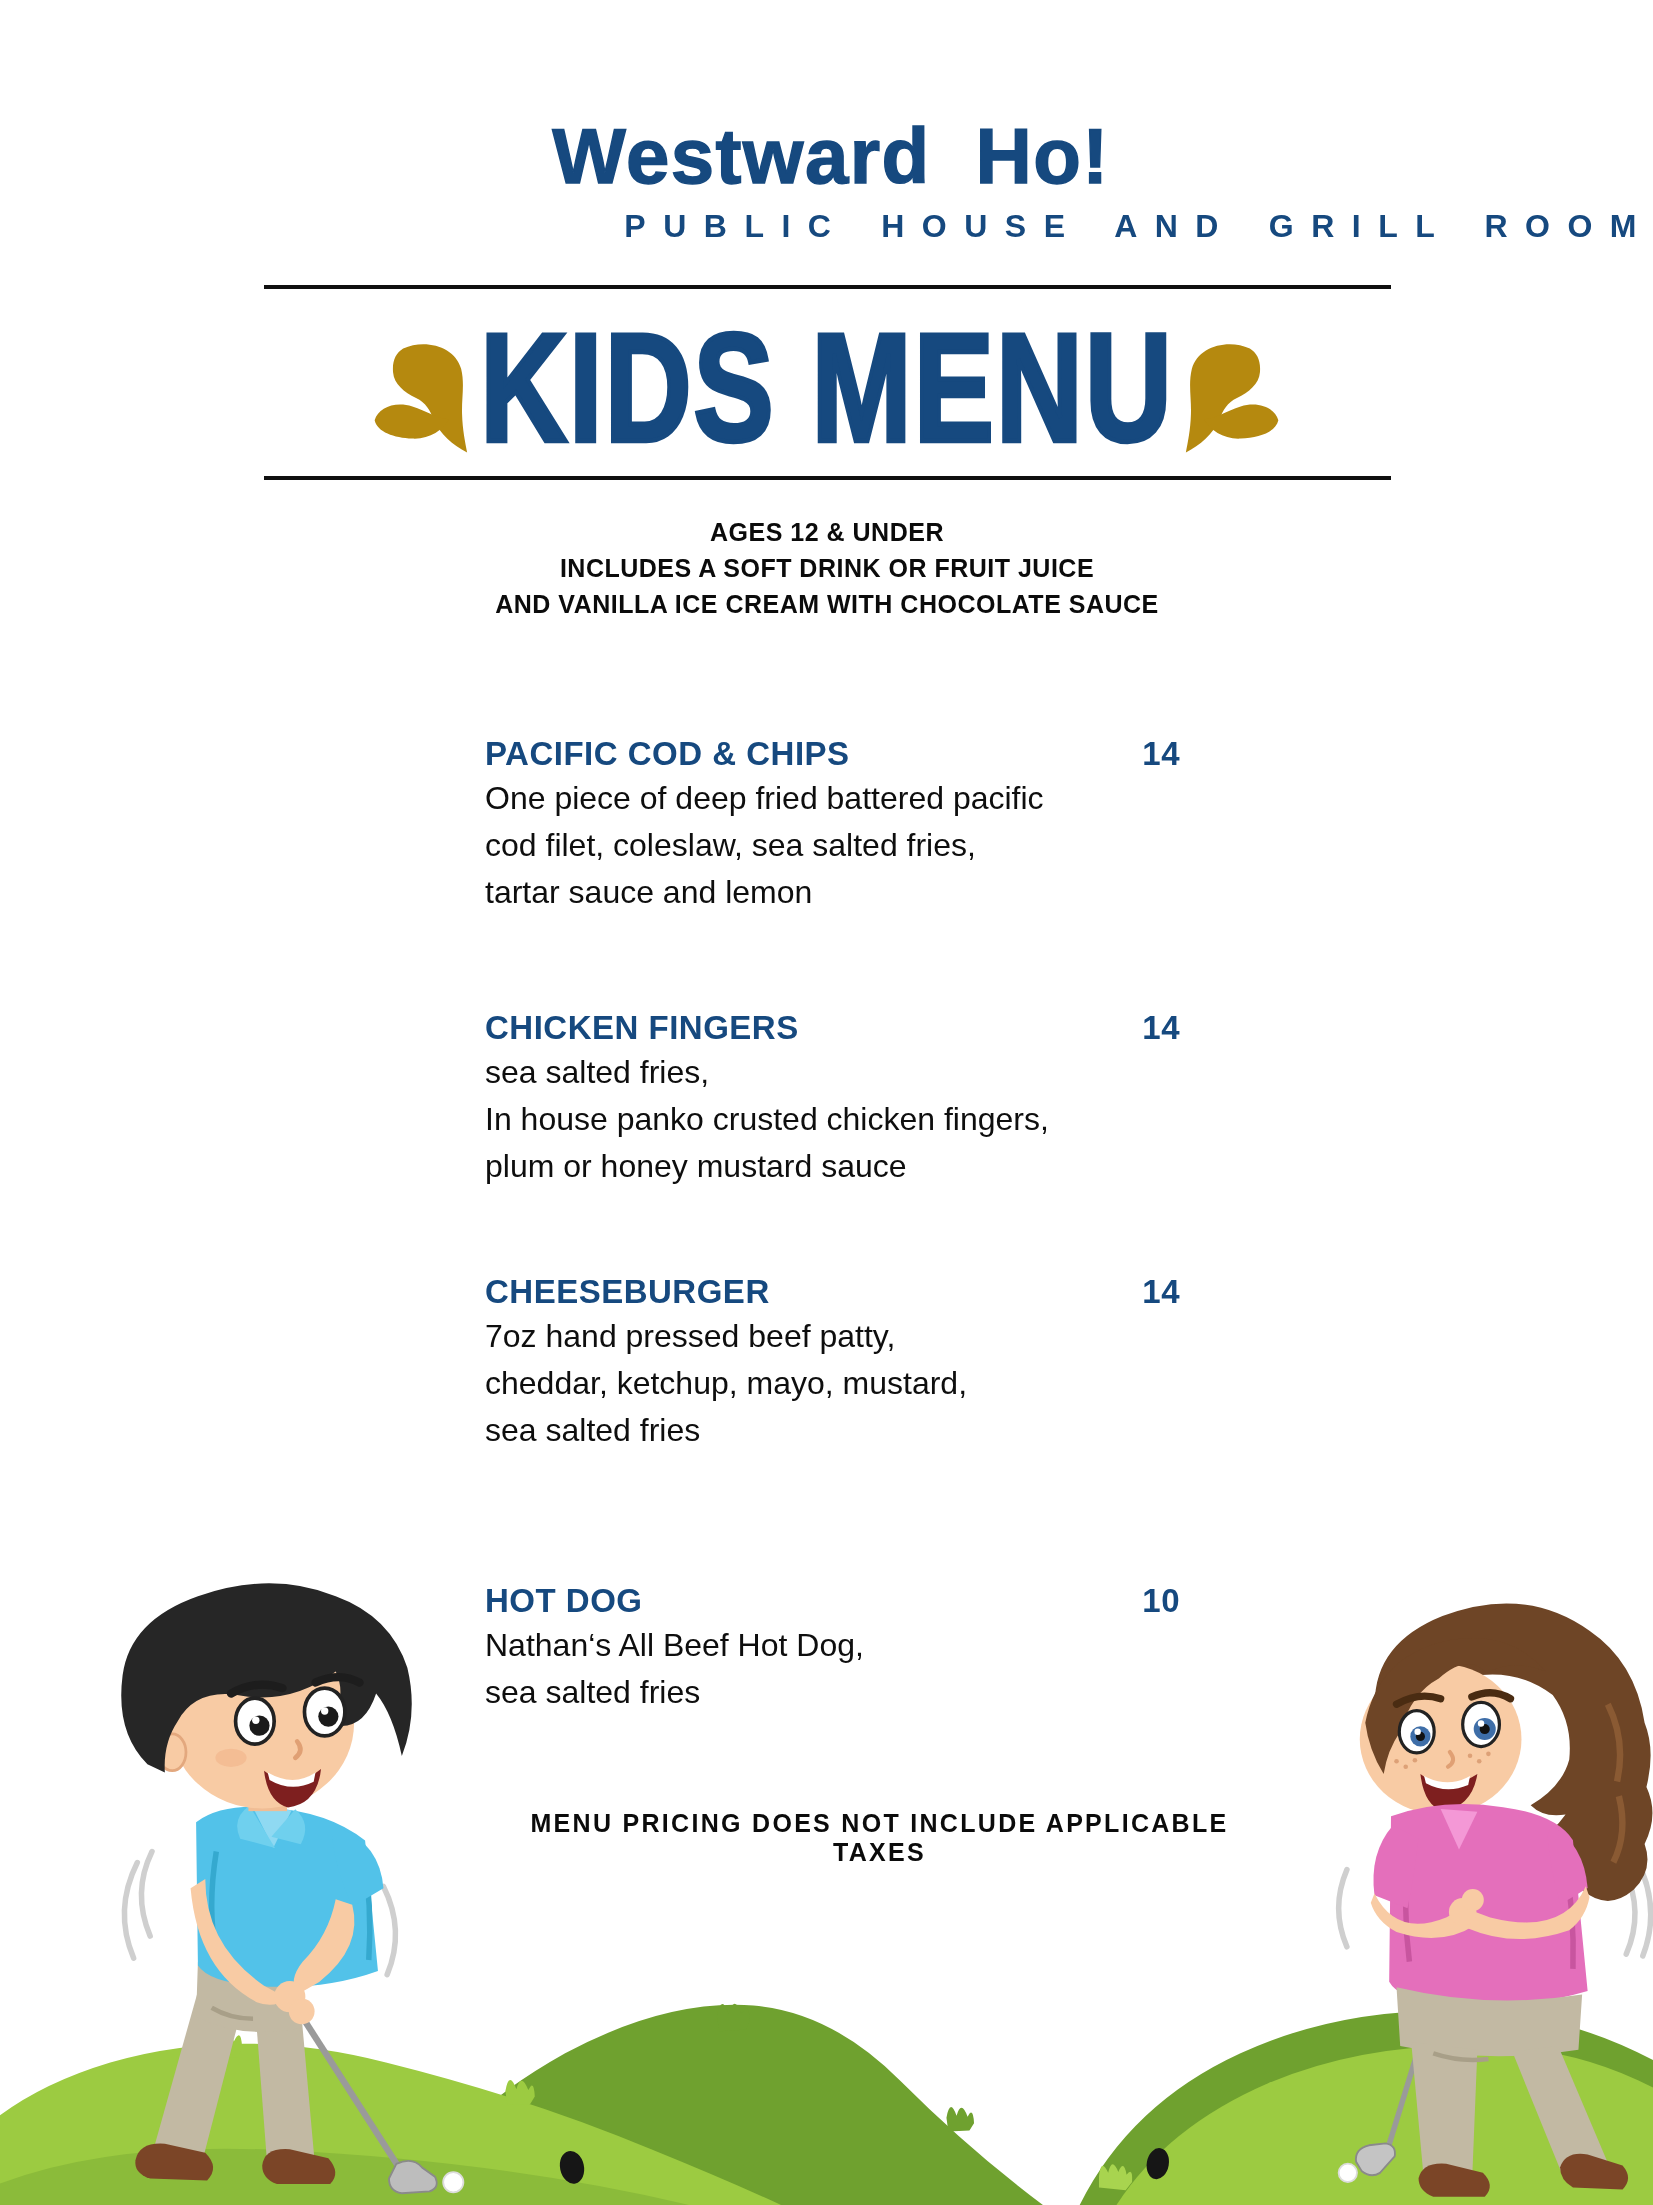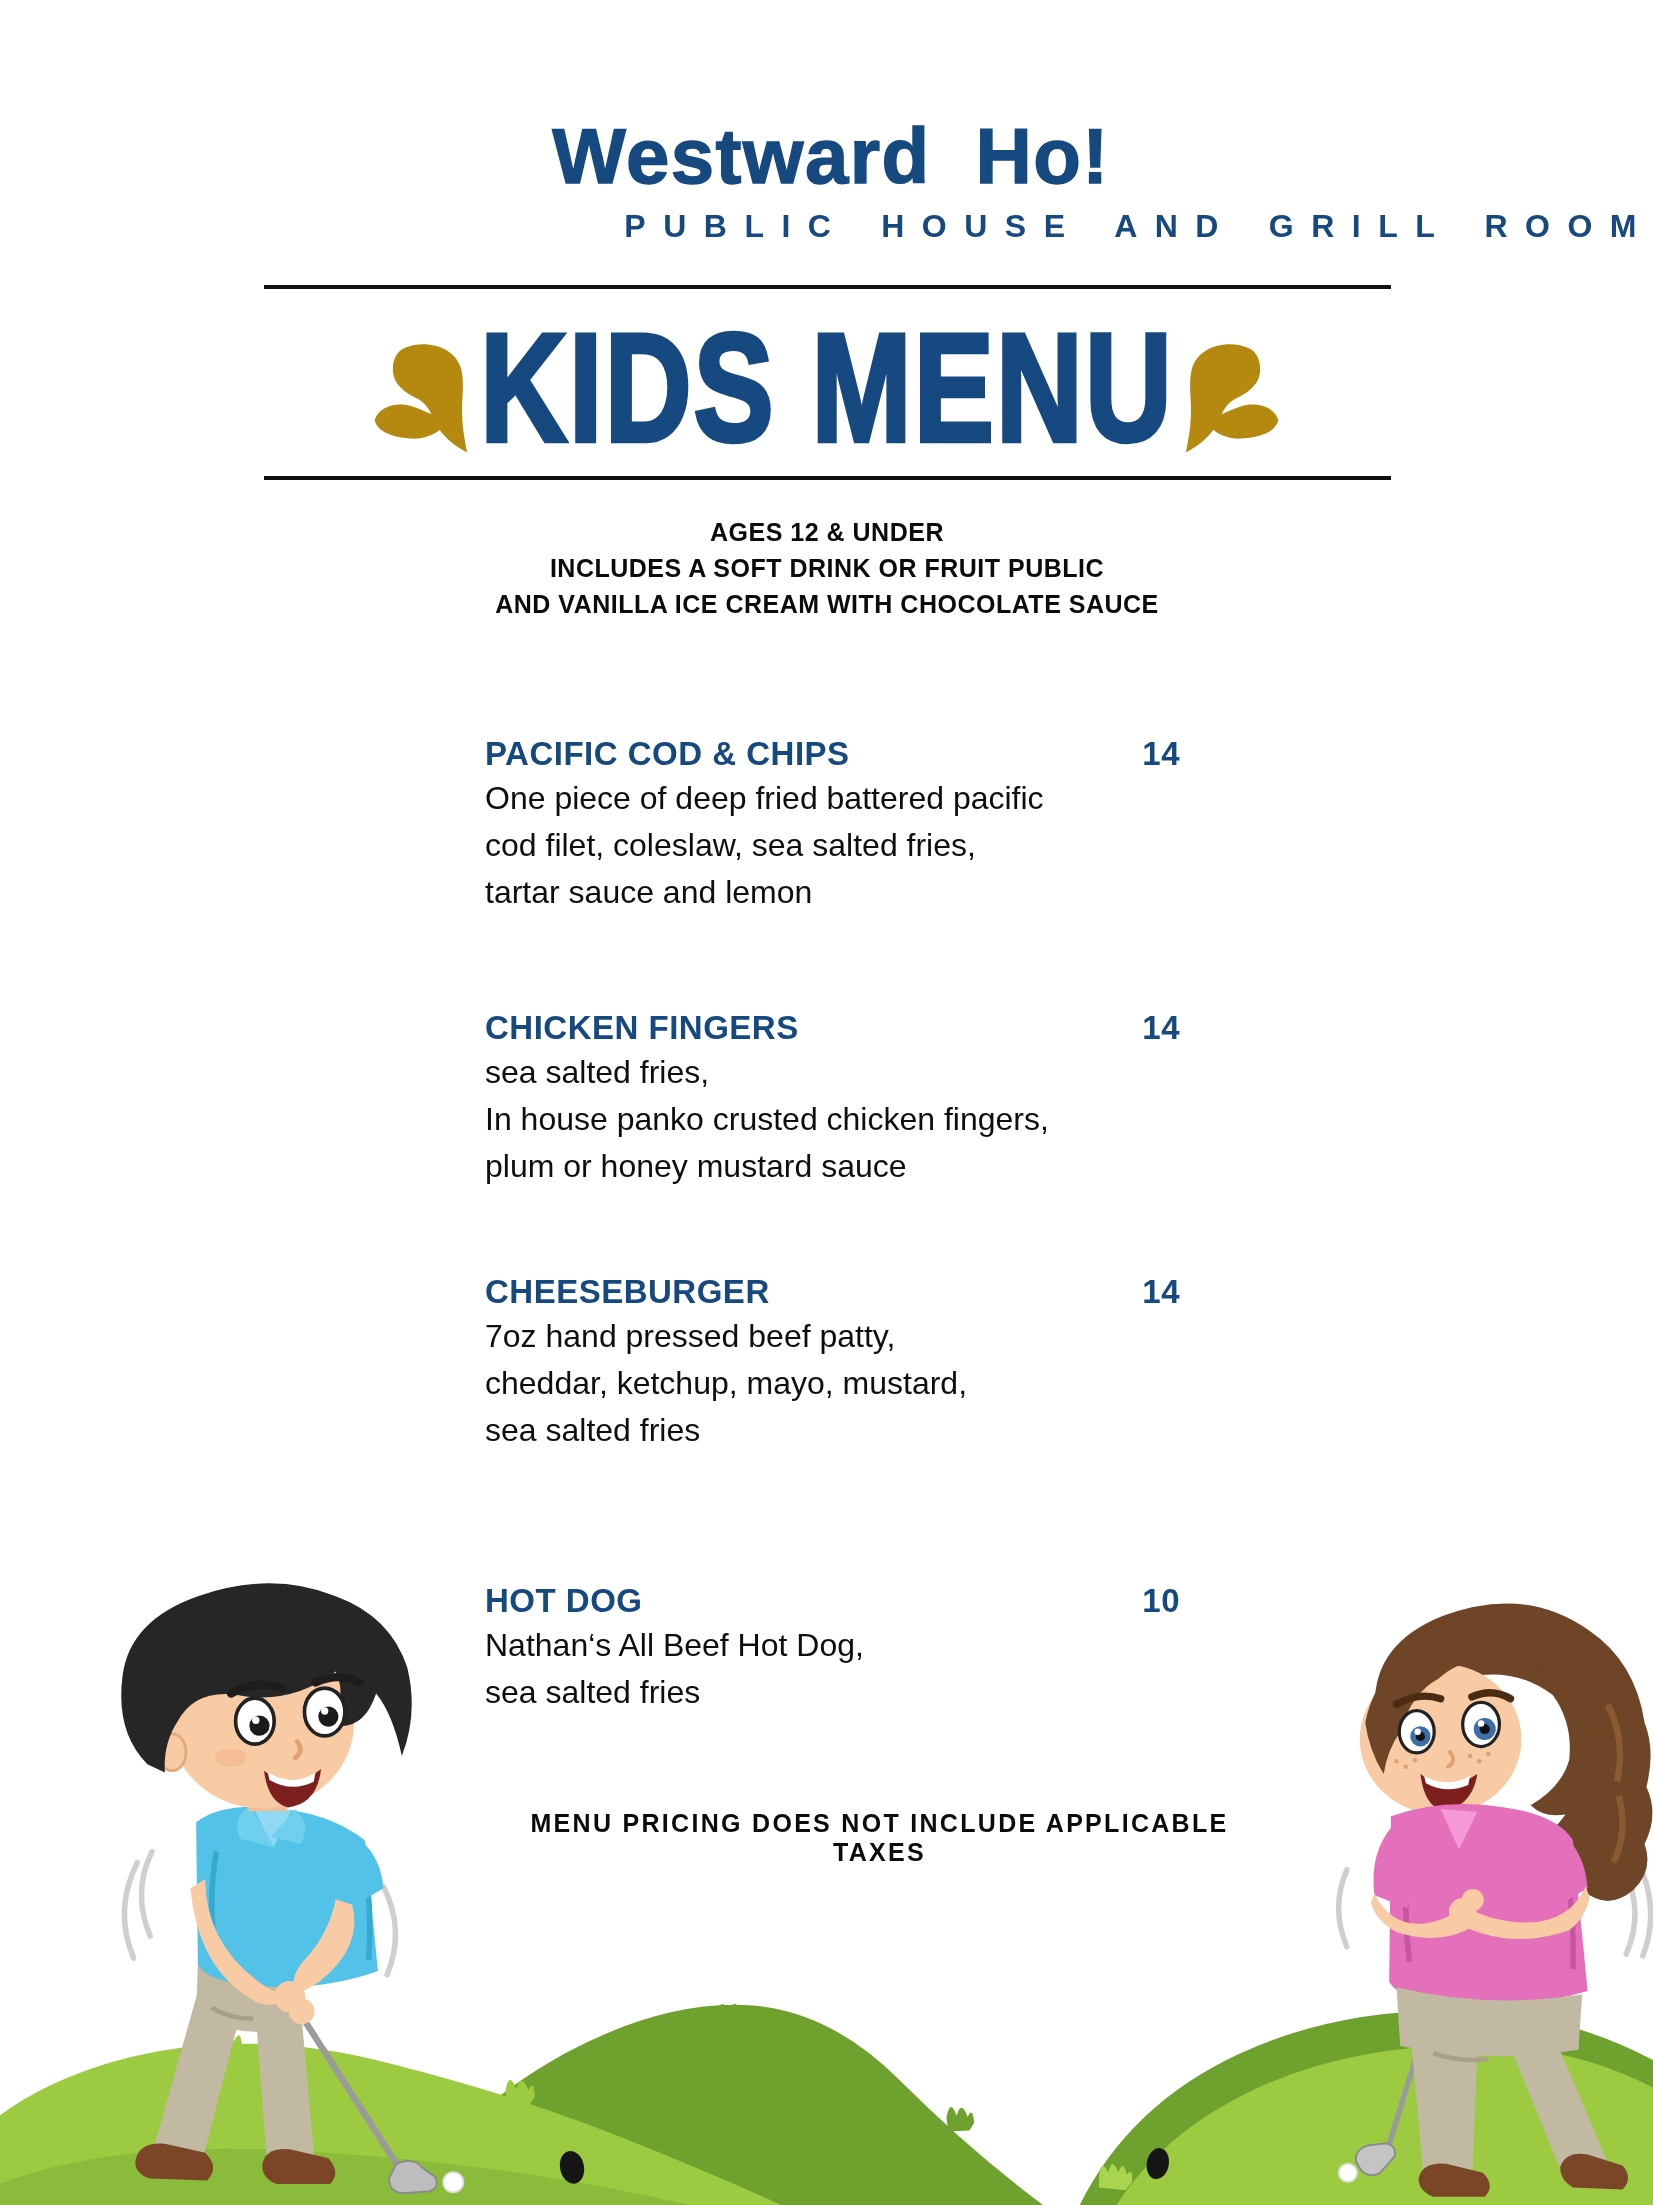--- a/index.html
+++ b/index.html
@@ -57,21 +57,21 @@
   <div class="kids-title">KIDS MENU</div>
   <svg class="ornament ornament-right" viewBox="0 0 215 250" xmlns="http://www.w3.org/2000/svg">
     <path fill="#B5890F" d="M 72 14 C 120 -8 185 10 198 58 C 206 90 199 122 200 156 C 201 192 207 218 211 240 C 180 224 152 200 139 170 C 130 148 121 132 100 122 C 74 109 52 92 50 66 C 48 40 56 24 72 14 Z"></path>
     <path fill="#B5890F" d="M 10 170 C 18 142 55 128 92 140 C 122 150 146 166 172 168 C 158 192 128 212 92 210 C 52 208 16 196 10 170 Z"></path>
   </svg>
 
   <div class="rule rule-bottom"></div>
 
   <div class="notes">
     <div>AGES 12 &amp; UNDER</div>
-    <div>INCLUDES A SOFT DRINK OR FRUIT PUBLIC</div>
+    <div>INCLUDES A SOFT DRINK OR FRUIT JUICE</div>
     <div>AND VANILLA ICE CREAM WITH CHOCOLATE SAUCE</div>
   </div>
 
   <div class="menu-item item-1">
     <div class="item-head">
       <span>PACIFIC COD &amp; CHIPS</span>
       <span>14</span>
     </div>
     <div class="item-desc">
       <div>One piece of deep fried battered pacific</div>

